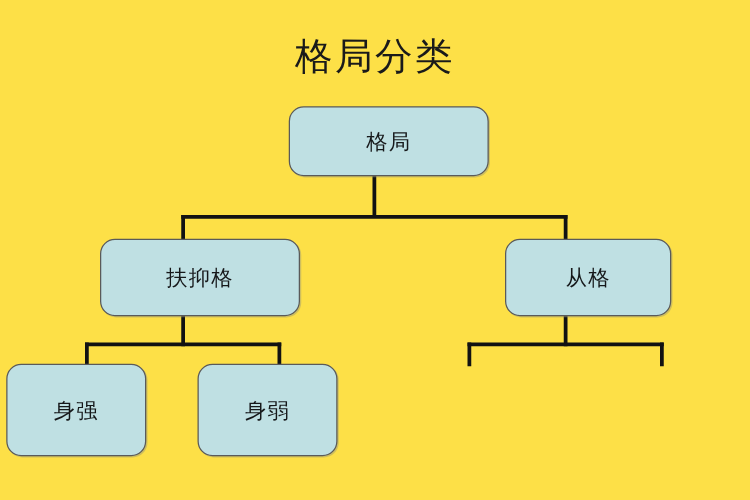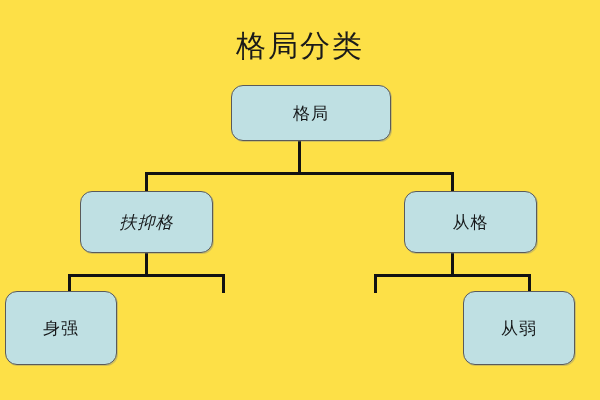--- a/index.html
+++ b/index.html
@@ -49,23 +49,22 @@
   }
   .node-root {
     left: 231px;
     top: 85px;
     width: 160px;
     height: 56px;
   }
   .node-l2-left {
     left: 80px;
     top: 191px;
-    width: 133px;
+    width: 160px;
     height: 62px;
-    font-style: italic;
   }
   .node-l2-right {
     left: 404px;
     top: 191px;
     width: 133px;
     height: 62px;
   }
   .node-leaf {
     top: 291px;
     width: 112px;
@@ -125,17 +124,17 @@
   <div class="connector conn-v c-r-down-2"></div>
 
   <div class="node node-root">格局</div>
 
   <div class="node node-l2-left">扶抑格</div>
 
   <div class="node node-l2-right">从格</div>
 
   <div class="node node-leaf leaf-1">身强</div>
 
+  <div class="node node-leaf leaf-2">身弱</div>
 
 
-  <div class="node node-leaf leaf-4">从弱</div>
 
 </div>
 
 </body></html>

